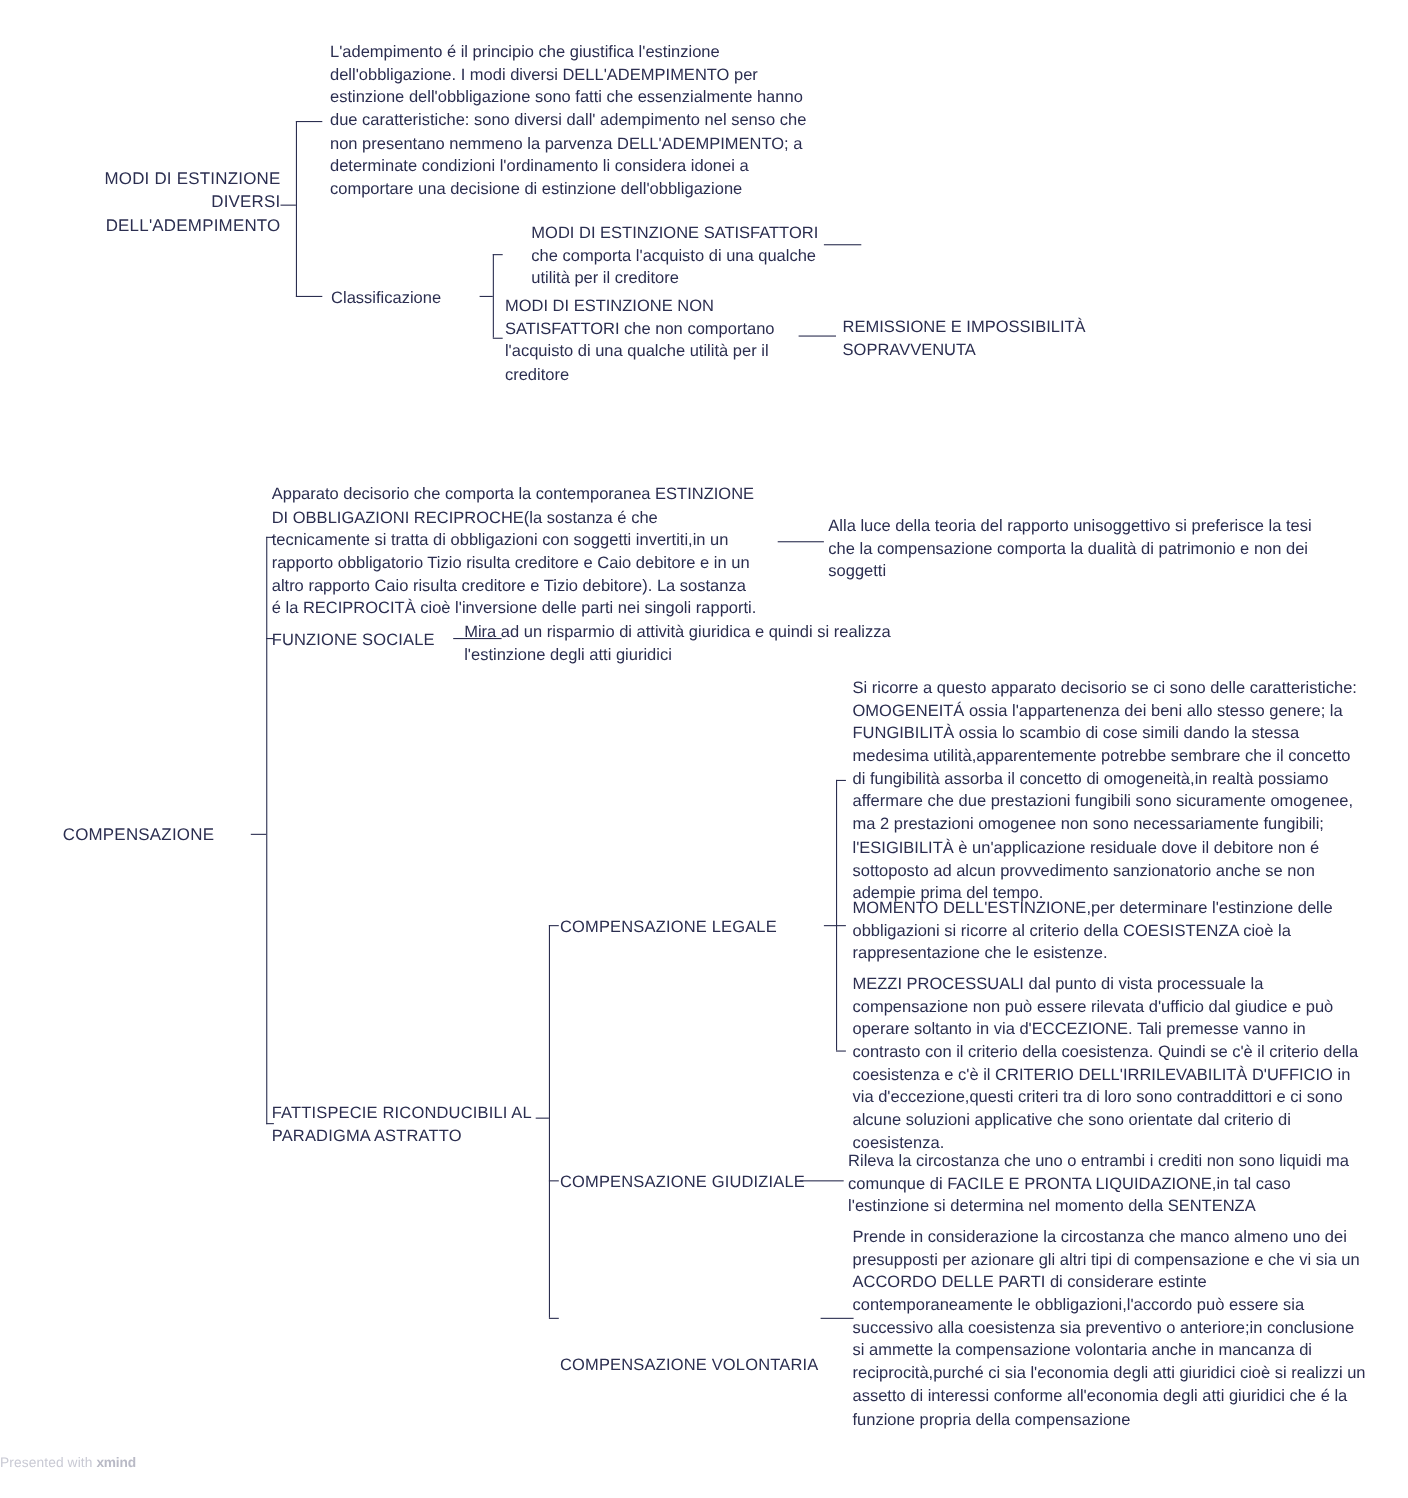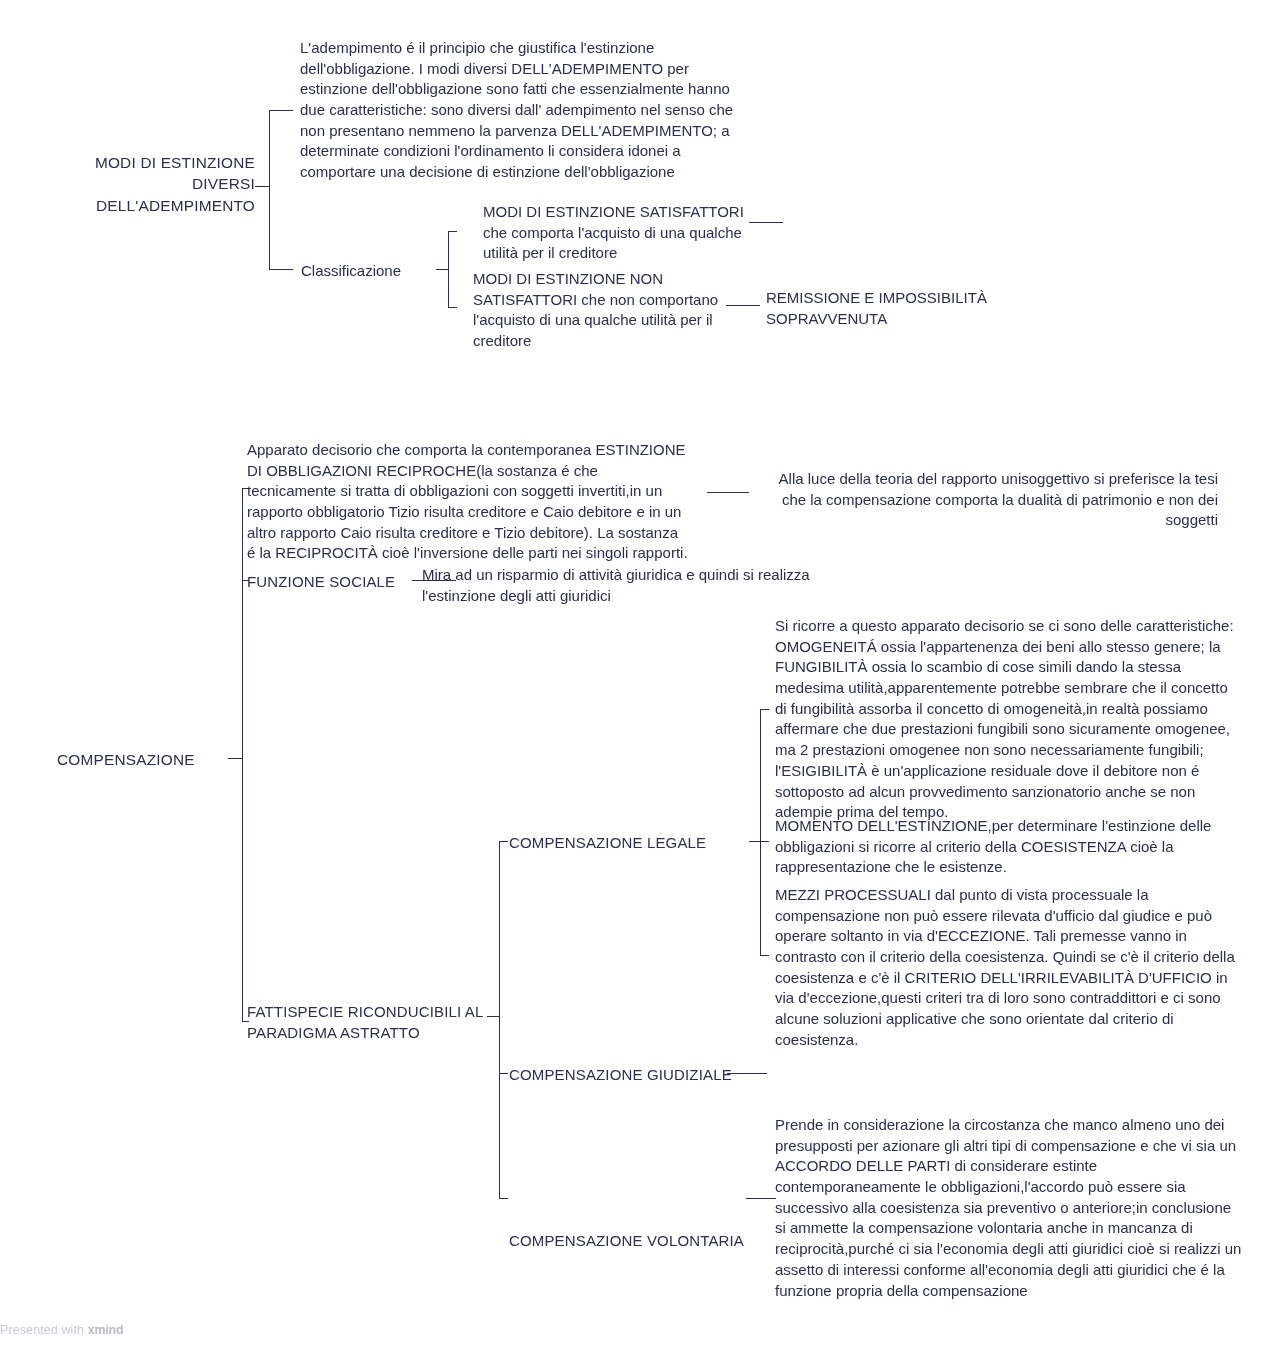--- a/index.html
+++ b/index.html
@@ -49,39 +49,39 @@
 
   <div class="node t14" style="left:301px;top:261px;width:140px;">Classificazione</div>
 
   <div class="ln h" style="left:436px;top:269px;width:12px;"></div>
   <div class="ln v" style="left:448px;top:231px;height:76px;"></div>
   <div class="ln h" style="left:448px;top:231px;width:9px;"></div>
   <div class="ln h" style="left:448px;top:307px;width:9px;"></div>
 
   <div class="node t14" style="left:459px;top:202px;width:275px;margin-left:24px;">MODI DI ESTINZIONE SATISFATTORI che comporta l'acquisto di una qualche utilità per il creditore</div>
 
-  <div class="node t14" style="left:473px;top:269px;width:250px;">MODI DI ESTINZIONE NON SATISFATTORI che non comportano l'acquisto di una qualche utilità per il creditore</div>
+  <div class="node t14" style="left:459px;top:269px;width:250px;">MODI DI ESTINZIONE NON SATISFATTORI che non comportano l'acquisto di una qualche utilità per il creditore</div>
 
   <div class="ln h" style="left:749px;top:222px;width:34px;"></div>
 
   <div class="ln h" style="left:726px;top:305px;width:34px;"></div>
   <div class="node t14" style="left:766px;top:288px;width:240px;">REMISSIONE E IMPOSSIBILITÀ SOPRAVVENUTA</div>
 
   <div class="node root" style="left:57px;top:749px;width:155px;text-align:left;">COMPENSAZIONE</div>
 
   <div class="ln h" style="left:228px;top:758px;width:14px;"></div>
   <div class="ln v" style="left:242px;top:488px;height:534px;"></div>
   <div class="ln h" style="left:242px;top:488px;width:7px;"></div>
   <div class="ln h" style="left:242px;top:580px;width:7px;"></div>
   <div class="ln h" style="left:242px;top:1021px;width:7px;"></div>
 
   <div class="node t14" style="left:247px;top:440px;width:442px;">Apparato decisorio che comporta la contemporanea ESTINZIONE DI OBBLIGAZIONI RECIPROCHE(la sostanza é che tecnicamente si tratta di obbligazioni con soggetti invertiti,in un rapporto obbligatorio Tizio risulta creditore e Caio debitore e in un altro rapporto Caio risulta creditore e Tizio debitore). La sostanza é la RECIPROCITÀ cioè l'inversione delle parti nei singoli rapporti.</div>
 
   <div class="ln h" style="left:707px;top:492px;width:42px;"></div>
-  <div class="node t14" style="left:753px;top:469px;width:465px;text-align:right;">Alla luce della teoria del rapporto unisoggettivo si preferisce la tesi che la compensazione comporta la dualità di patrimonio e non dei soggetti</div>
+  <div class="node t14" style="left:753px;top:469px;width:465px;">Alla luce della teoria del rapporto unisoggettivo si preferisce la tesi che la compensazione comporta la dualità di patrimonio e non dei soggetti</div>
 
   <div class="node t14 cap" style="left:247px;top:572px;width:170px;">FUNZIONE SOCIALE</div>
   <div class="ln h" style="left:412px;top:580px;width:44px;"></div>
   <div class="node t14 cap" style="left:247px;top:1002px;width:240px;">
     <div>FATTISPECIE RICONDUCIBILI AL</div>
     <div>PARADIGMA ASTRATTO</div>
   </div>
 
   <div class="node t14" style="left:422px;top:565px;width:420px;">Mira ad un risparmio di attività giuridica e quindi si realizza l'estinzione degli atti giuridici</div>
 
@@ -100,20 +100,21 @@
   <div class="ln h" style="left:760px;top:955px;width:9px;"></div>
 
   <div class="node t14" style="left:775px;top:616px;width:468px;">Si ricorre a questo apparato decisorio se ci sono delle caratteristiche: OMOGENEITÁ ossia l'appartenenza dei beni allo stesso genere; la FUNGIBILITÀ ossia lo scambio di cose simili dando la stessa medesima utilità,apparentemente potrebbe sembrare che il concetto di fungibilità assorba il concetto di omogeneità,in realtà possiamo affermare che due prestazioni fungibili sono sicuramente omogenee, ma 2 prestazioni omogenee non sono necessariamente fungibili; l'ESIGIBILITÀ è un'applicazione residuale dove il debitore non é sottoposto ad alcun provvedimento sanzionatorio anche se non adempie prima del tempo.</div>
 
   <div class="node t14" style="left:775px;top:816px;width:460px;">MOMENTO DELL'ESTINZIONE,per determinare l'estinzione delle obbligazioni si ricorre al criterio della COESISTENZA cioè la rappresentazione che le esistenze.</div>
 
   <div class="node t14" style="left:775px;top:885px;width:470px;">MEZZI PROCESSUALI dal punto di vista processuale la compensazione non può essere rilevata d'ufficio dal giudice e può operare soltanto in via d'ECCEZIONE. Tali premesse vanno in contrasto con il criterio della coesistenza. Quindi se c'è il criterio della coesistenza e c'è il CRITERIO DELL'IRRILEVABILITÀ D'UFFICIO in via d'eccezione,questi criteri tra di loro sono contraddittori e ci sono alcune soluzioni applicative che sono orientate dal criterio di coesistenza.</div>
 
   <div class="node t14 cap" style="left:509px;top:1065px;width:250px;">COMPENSAZIONE GIUDIZIALE</div>
   <div class="ln h" style="left:727px;top:1073px;width:40px;"></div>
+  <div class="node t14" style="left:771px;top:1046px;width:468px;">Rileva la circostanza che uno o entrambi i crediti non sono liquidi ma comunque di FACILE E PRONTA LIQUIDAZIONE,in tal caso l'estinzione si determina nel momento della SENTENZA</div>
 
   <div class="node t14 cap" style="left:509px;top:1190px;width:250px;margin-top:41px;">COMPENSAZIONE VOLONTARIA</div>
   <div class="ln h" style="left:746px;top:1198px;width:30px;"></div>
   <div class="node t14" style="left:775px;top:1115px;width:468px;">Prende in considerazione la circostanza che manco almeno uno dei presupposti per azionare gli altri tipi di compensazione e che vi sia un ACCORDO DELLE PARTI di considerare estinte contemporaneamente le obbligazioni,l'accordo può essere sia successivo alla coesistenza sia preventivo o anteriore;in conclusione si ammette la compensazione volontaria anche in mancanza di reciprocità,purché ci sia l'economia degli atti giuridici cioè si realizzi un assetto di interessi conforme all'economia degli atti giuridici che é la funzione propria della compensazione</div>
 
   <div class="watermark" style="top:1323px;">
     <span>Presented with </span><b>xmind</b>
   </div>
 
 </div>

